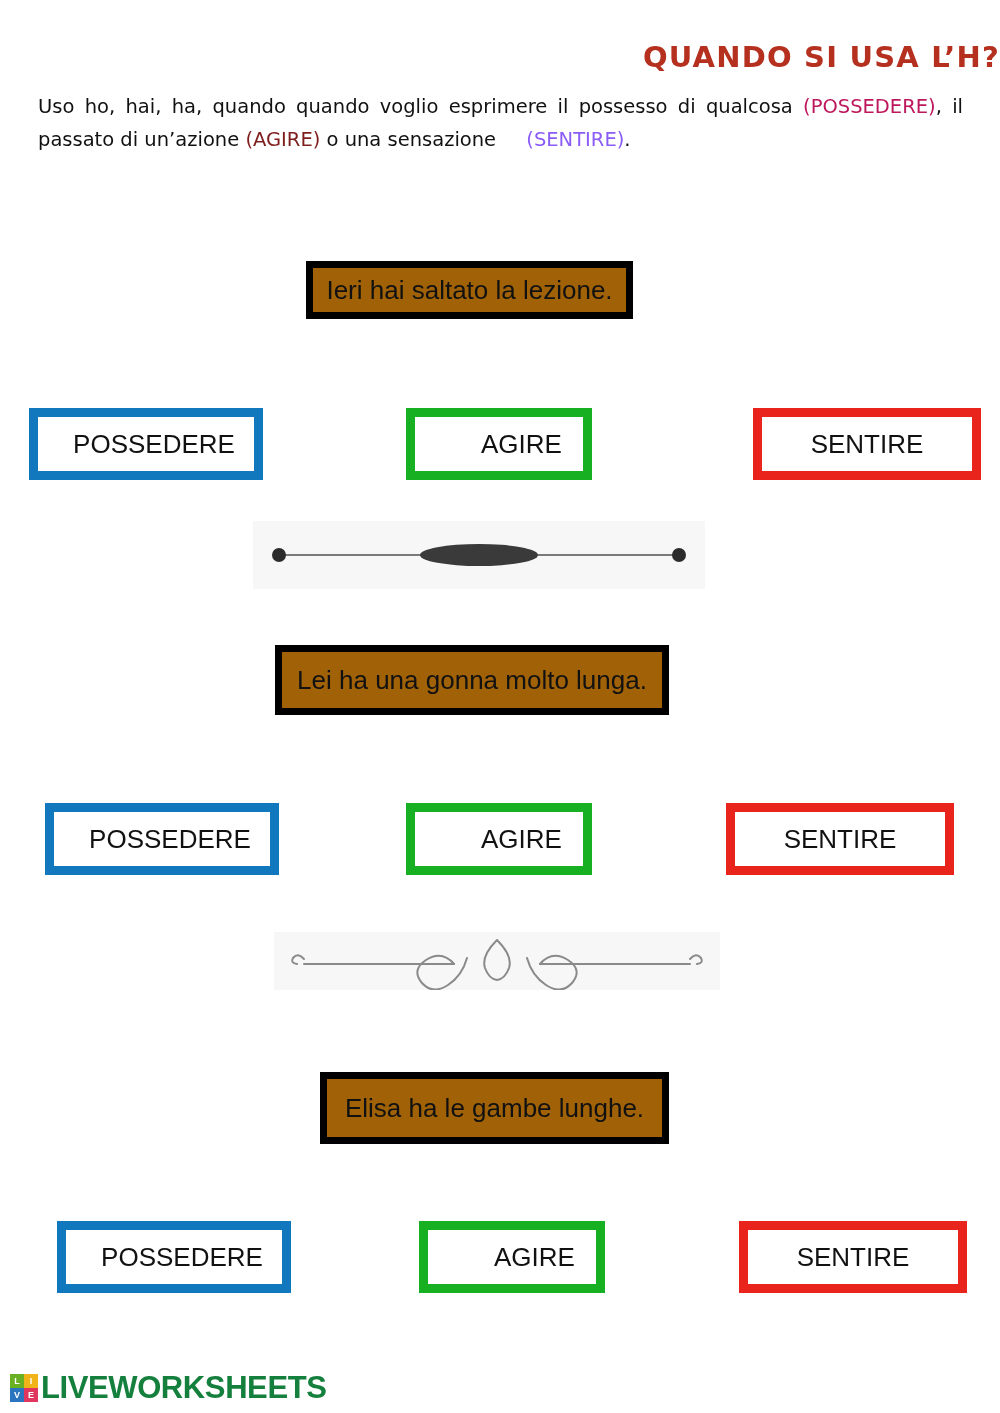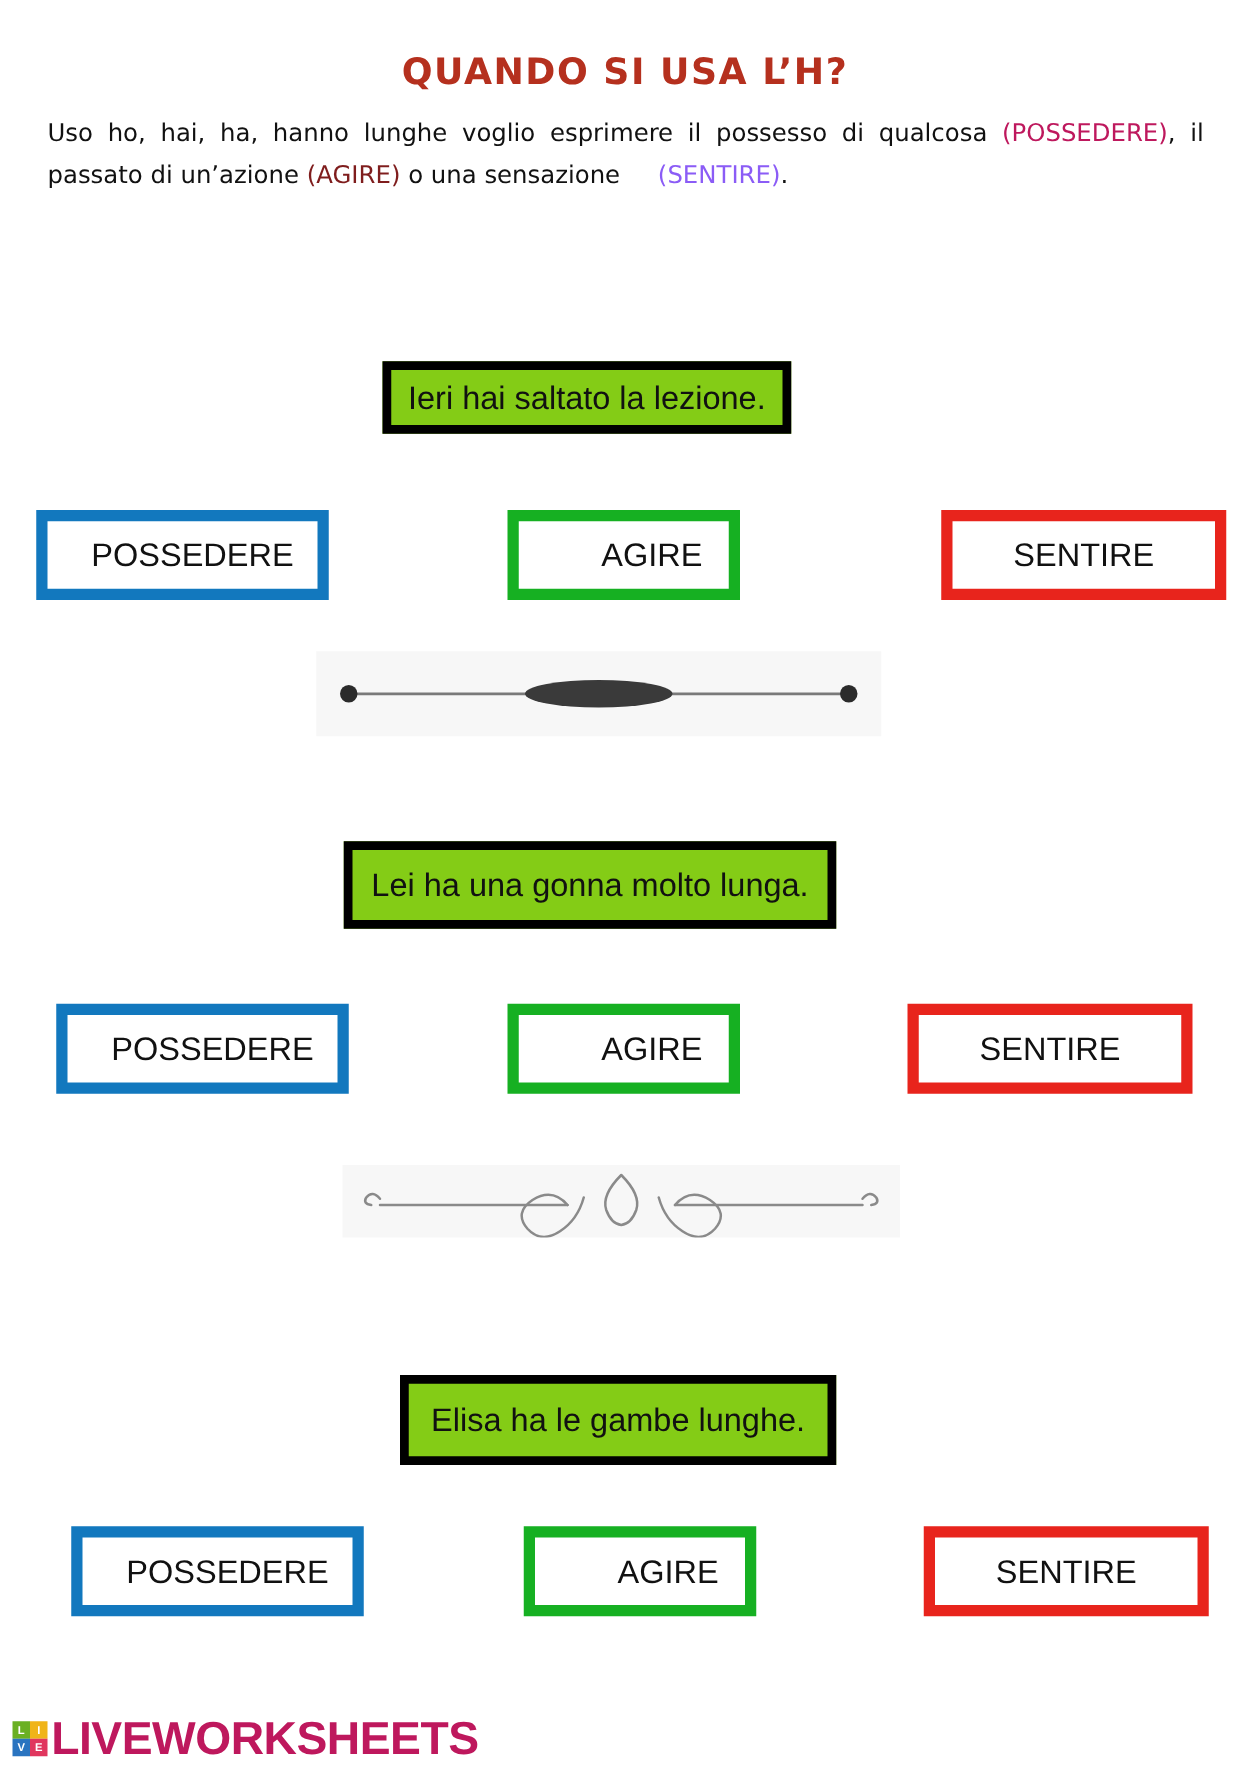--- a/index.html
+++ b/index.html
@@ -14,21 +14,21 @@
     font-family: "Liberation Sans", sans-serif;
     overflow: hidden;
   }
 
   
   .page-title {
     position: absolute;
     top: 40px;
     left: 0;
     width: 1000px;
-    text-align: center;
+    text-align: right;
     font-family: "DejaVu Sans", sans-serif;
     font-size: 29px;
     font-weight: bold;
     letter-spacing: 1.2px;
     color: #b5301e;
   }
 
   .instructions {
     position: absolute;
     top: 90px;
@@ -44,26 +44,25 @@
     text-align: left;
   }
   .w-possedere { color: #be185d; }
   .w-agire     { color: #7f1d1d; }
   .w-sentire   { color: #8b5cf6; margin-left: 24px; }
 
   
   .sentence-box {
     position: absolute;
     border: 7px solid #000000;
-    background: #84cc16;
+    background: #a16207;
     box-sizing: border-box;
     display: flex;
     align-items: center;
     justify-content: center;
-    margin-top: 28px;
   }
   .sentence-box span {
     font-family: "Liberation Sans", sans-serif;
     font-size: 26px;
     color: #111111;
     white-space: nowrap;
   }
   #sentence-box-1 { left: 306px; top: 261px; width: 327px; height: 58px; }
   #sentence-box-2 { left: 275px; top: 645px; width: 394px; height: 70px; }
   #sentence-box-3 { left: 320px; top: 1072px; width: 349px; height: 72px; }
@@ -133,33 +132,33 @@
     font-size: 9px;
     font-weight: bold;
     color: #ffffff;
   }
   .lm-l { background: #6ab023; }
   .lm-i { background: #f0b418; }
   .lm-v { background: #2a74c0; }
   .lm-e { background: #e0365e; }
   .logo-text {
     font-family: "Liberation Sans", sans-serif;
-    font-size: 37px;
+    font-size: 31px;
     font-weight: bold;
     letter-spacing: -0.4px;
-    color: #be185d;
+    color: #15803d;
   }
 </style>
 </head>
 <body>
 
 <div class="page-title">QUANDO SI USA L’H?</div>
 
 <div class="instructions">
-  <span>Uso ho, hai, ha, hanno lunghe voglio esprimere il possesso di qualcosa </span><span class="w-possedere">(POSSEDERE)</span><span>, il passato di un’azione </span><span class="w-agire">(AGIRE)</span><span> o una sensazione </span><span class="w-sentire">(SENTIRE)</span><span>.</span>
+  <span>Uso ho, hai, ha, quando quando voglio esprimere il possesso di qualcosa </span><span class="w-possedere">(POSSEDERE)</span><span>, il passato di un’azione </span><span class="w-agire">(AGIRE)</span><span> o una sensazione </span><span class="w-sentire">(SENTIRE)</span><span>.</span>
 </div>
 
 <div class="sentence-box" id="sentence-box-1">
   <span>Ieri hai saltato la lezione.</span>
 </div>
 
 <div class="choice-box choice-possedere" id="choice-1-possedere">
   <span>POSSEDERE</span>
 </div>
 <div class="choice-box choice-agire" id="choice-1-agire">

